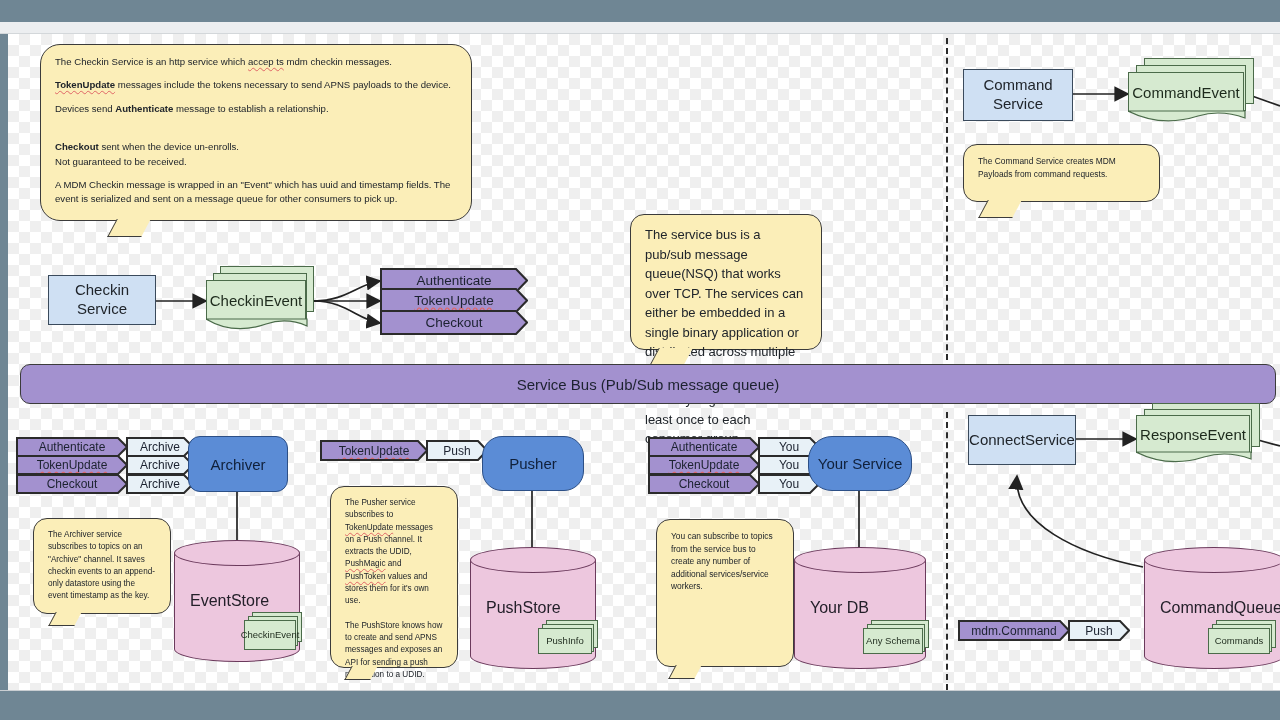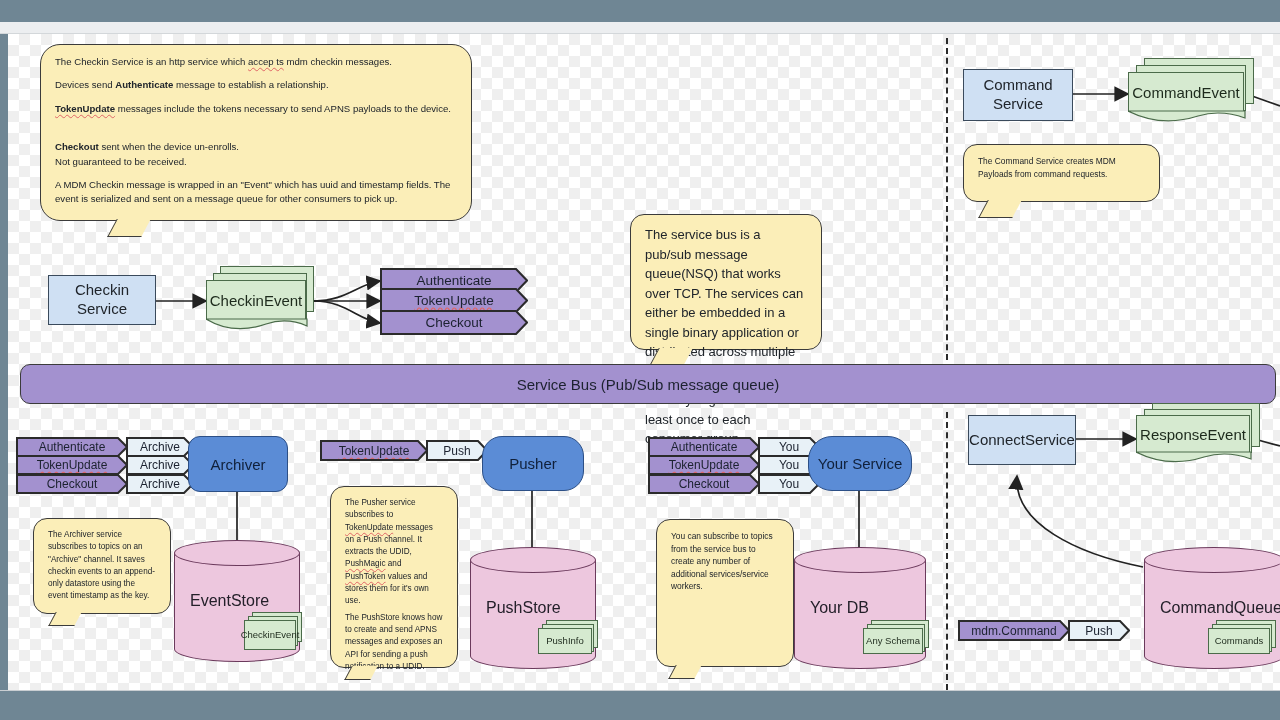--- a/index.html
+++ b/index.html
@@ -172,24 +172,24 @@
       </svg>
 
       <div class="divider" style="left:938px; top:4px; height:322px;"></div>
       <div class="divider" style="left:938px; top:378px; height:278px;"></div>
 
       <div class="node note" style="left:32px; top:10px; width:432px; height:177px; font-size:9.6px;border-radius:20px;">
         <p>
           <span>The Checkin Service is an http service which </span><span class="sq">accep ts</span><span> mdm checkin messages.</span>
         </p>
         <p>
-          <span>Devices send </span><b>Authenticate</b><span> message to establish a relationship.</span>
+          <b class="sq">TokenUpdate</b><span> messages include the tokens necessary to send APNS payloads to the device.</span>
         </p>
         <p>
-          <b class="sq">TokenUpdate</b><span> messages include the tokens necessary to send APNS payloads to the device.</span>
+          <span>Devices send </span><b>Authenticate</b><span> message to establish a relationship.</span>
         </p>
         <p style="margin-bottom:0;margin-top:24px;">
           <b>Checkout</b><span> sent when the device un-enrolls.</span>
         </p>
         <p>Not guaranteed to be received.</p>
         <p>A MDM Checkin message is wrapped in an "Event" which has uuid and timestamp fields. The event is serialized and sent on a message queue for other consumers to pick up.</p>
       </div>
       <div class="note-tail" style="left:104px; top:185px;"></div>
 
       <div class="node note" style="left:622px; top:180px; width:192px; height:136px; font-size:13px;">
@@ -336,21 +336,21 @@
       </div>
       <svg class="tag-border" style="left:418px; top:406px; width:62px; height:21px;" viewBox="0 0 62 21" preserveAspectRatio="none">
         <path d="M1,1 L52,1 L61,10.5 L52,20 L1,20 z" fill="none" stroke="#2b2b2b" stroke-width="2"></path>
         </svg>
 
       <div class="node boxround" style="left:474px; top:402px; width:102px; height:55px;border-radius:20px;">
         <span>Pusher</span>
       </div>
 
       <div class="node note" style="left:322px; top:452px; width:128px; height:182px; font-size:8.2px;">
-        <p style="margin-bottom:4px;">
+        <p style="margin-bottom:12px;">
           <span>The Pusher service subscribes to </span><span class="sq">TokenUpdate</span><span> messages on a Push channel. It extracts the UDID, </span><span class="sq">PushMagic</span><span> and </span><span class="sq">PushToken</span><span> values  and stores them for it's own use.</span>
         </p>
         <p>The PushStore knows how to create and send APNS messages and exposes an API for sending a push notification to a UDID.</p>
       </div>
       <div class="note-tail" style="left:340px; top:632px; width:26px; height:14px;"></div>
 
       <div class="cyl" style="left:462px; top:513px; width:126px; height:122px;">
         <div class="body"></div>
         <div class="bot"></div>
         <div class="top"></div>

